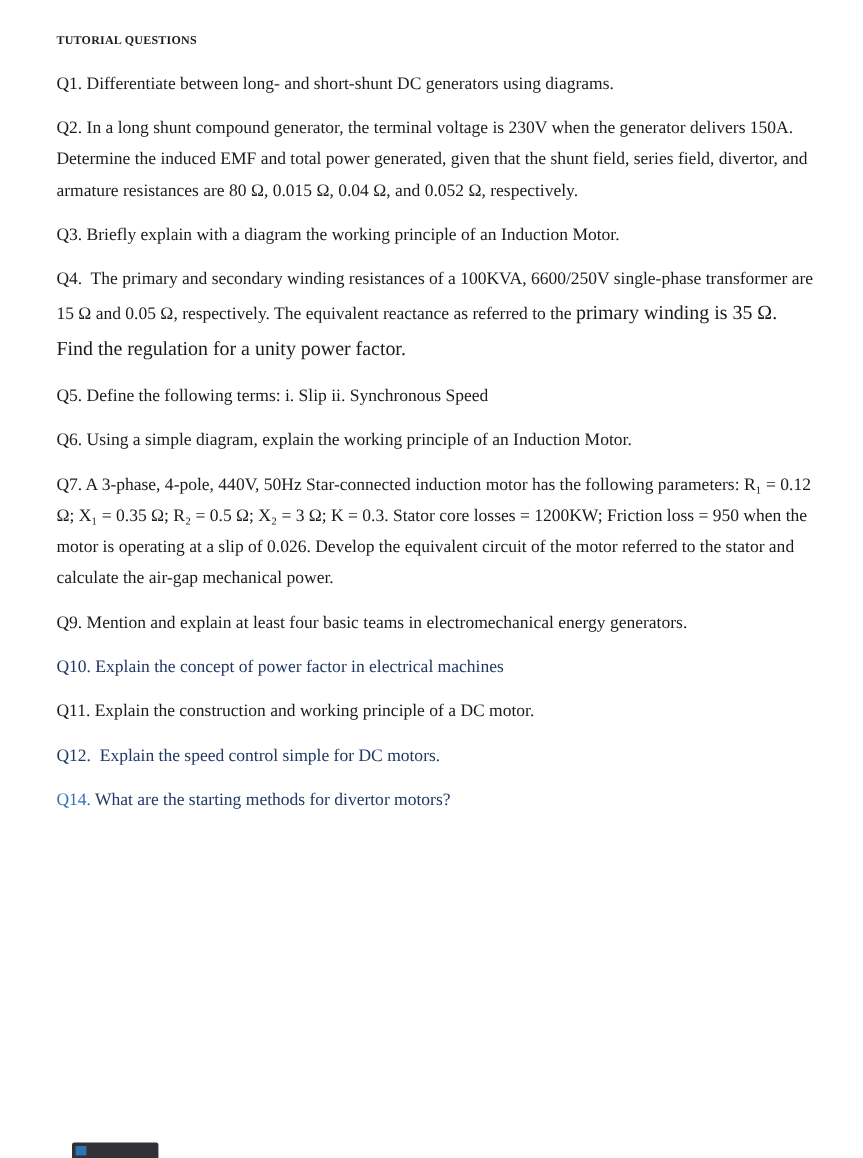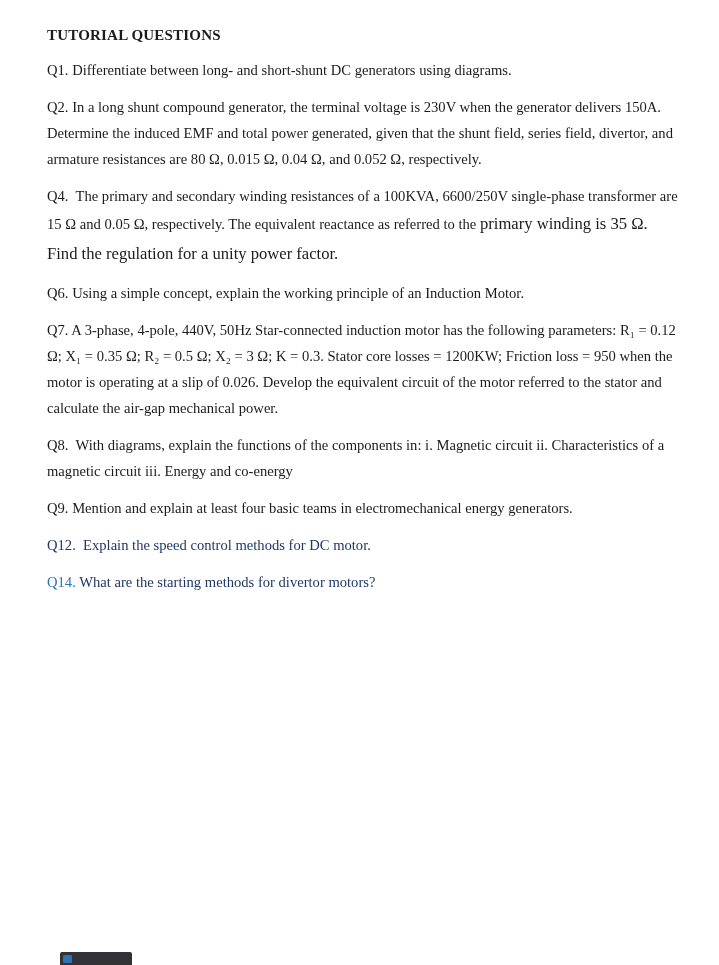--- a/index.html
+++ b/index.html
@@ -10,21 +10,21 @@
     font-family: "Liberation Serif", "DejaVu Serif", serif;
     overflow: hidden;
   }
   .page {
     position: absolute;
     top: 0; left: 0;
     width: 719px; height: 965px;
     padding: 22px 39px 0 47px;
   }
   .doc-heading {
-    font-size: 15px;
+    font-size: 10px;
     font-weight: bold;
     line-height: 26px;
     color: var(--text, #1b1b1b);
     margin: 0 0 9px 0;
     letter-spacing: 0.2px;
   }
   .question {
     font-size: 14.6px;
     line-height: 26px;
     color: var(--text, #1b1b1b);
@@ -58,35 +58,38 @@
 <body>
 
 <div class="page">
 
   <h1 class="doc-heading">TUTORIAL QUESTIONS</h1>
 
   <p class="question">Q1. Differentiate between long- and short-shunt DC generators using diagrams.</p>
 
   <p class="question">Q2. In a long shunt compound generator, the terminal voltage is 230V when the generator delivers 150A. Determine the induced EMF and total power generated, given that the shunt field, series field, divertor, and armature resistances are 80 Ω, 0.015 Ω, 0.04 Ω, and 0.052 Ω, respectively.</p>
 
+  <p class="question">Q3. Briefly explain with a diagram the working principle of an Induction Motor.</p>
 
   <p class="question"><span>Q4.  The primary and secondary winding resistances of a 100KVA, 6600/250V single-phase transformer are 15 Ω and 0.05 Ω, respectively. The equivalent reactance as referred to the </span><span class="enlarged">primary winding is 35 Ω. Find the regulation for a unity power factor.</span></p>
 
+  <p class="question">Q5. Define the following terms: i. Slip ii. Synchronous Speed</p>
 
-  <p class="question">Q6. Using a simple concept, explain the working principle of an Induction Motor.</p>
+  <p class="question">Q6. Using a simple diagram, explain the working principle of an Induction Motor.</p>
 
   <p class="question">Q7. A 3-phase, 4-pole, 440V, 50Hz Star-connected induction motor has the following parameters: R₁ = 0.12 Ω; X₁ = 0.35 Ω; R₂ = 0.5 Ω; X₂ = 3 Ω; K = 0.3. Stator core losses = 1200KW; Friction loss = 950 when the motor is operating at a slip of 0.026. Develop the equivalent circuit of the motor referred to the stator and calculate the air-gap mechanical power.</p>
 
-  <p class="question">Q8.  With diagrams, explain the functions of the components in: i. Magnetic circuit ii. Characteristics of a magnetic circuit iii. Energy and co-energy</p>
 
   <p class="question">Q9. Mention and explain at least four basic teams in electromechanical energy generators.</p>
 
+  <p class="question navy">Q10. Explain the concept of power factor in electrical machines</p>
 
+  <p class="question">Q11. Explain the construction and working principle of a DC motor.</p>
 
-  <p class="question navy">Q12.  Explain the speed control methods for DC motor.</p>
+  <p class="question navy">Q12.  Explain the speed control simple for DC motors.</p>
 
 
   <p class="question"><span class="blue">Q14.</span><span class="navy"> What are the starting methods for divertor motors?</span></p>
 
 </div>
 
 <div class="taskbar-fragment">
   <span class="accent-chip"></span>
 </div>
 

